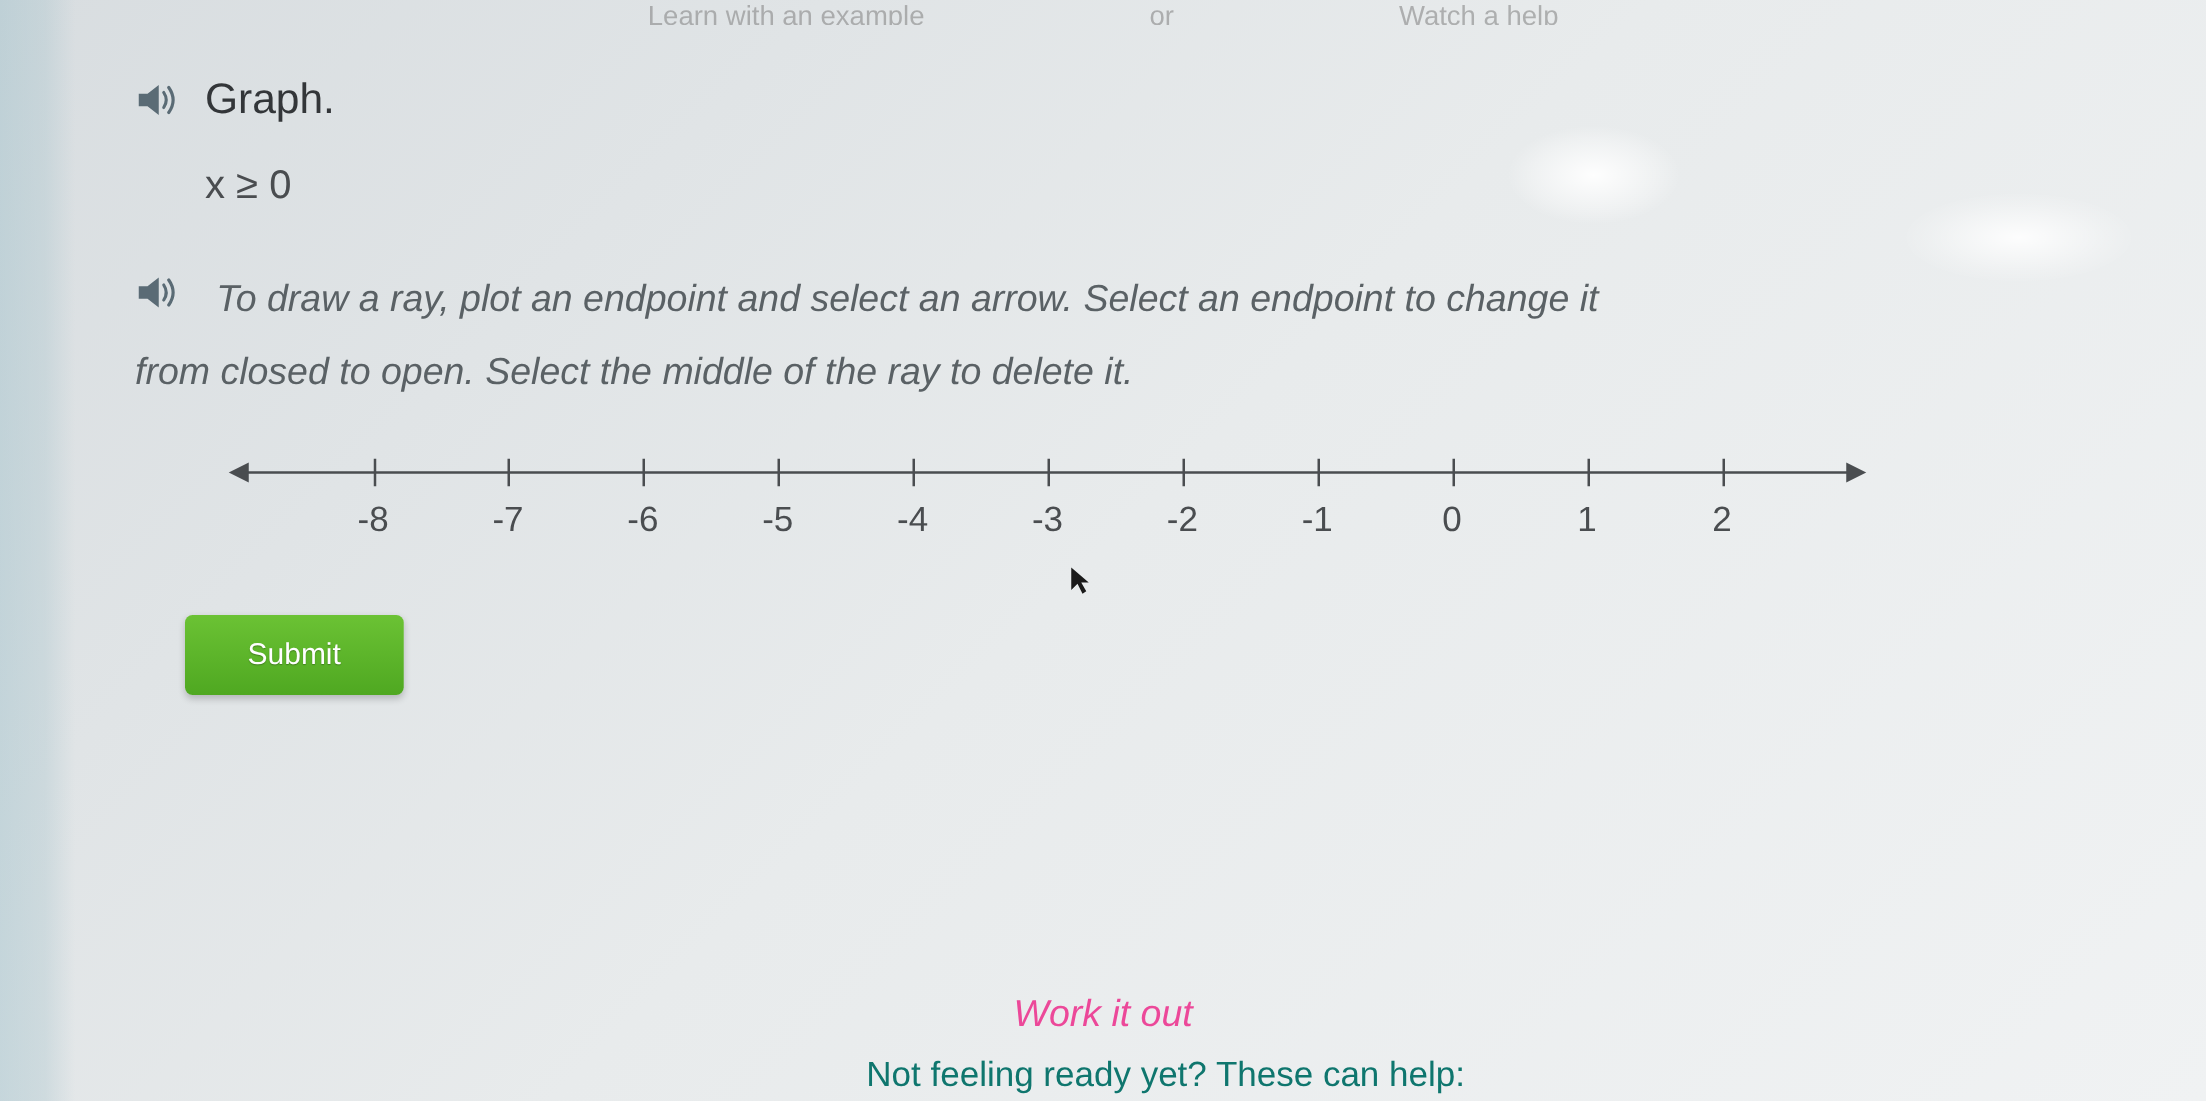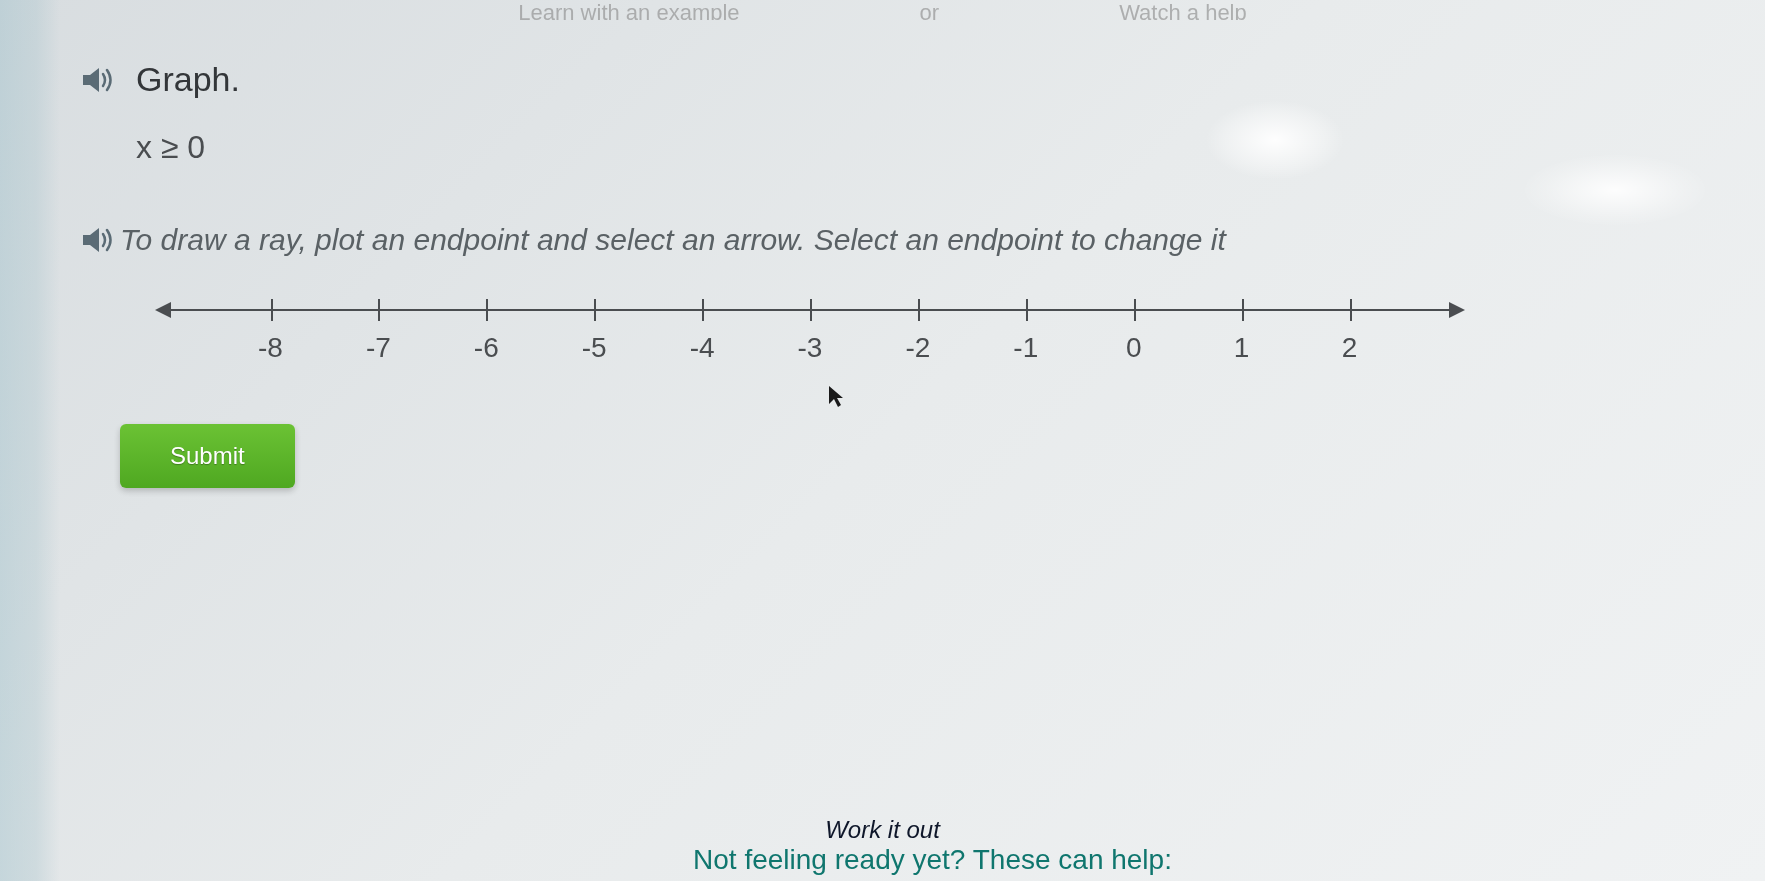--- a/index.html
+++ b/index.html
@@ -36,21 +36,21 @@
       display: flex;
       justify-content: center;
       gap: 180px;
       color: #888;
       font-size: 22px;
       overflow: hidden;
       opacity: 0.6;
     }
     
     .content {
-      padding: 60px 100px 0 80px;
+      padding: 60px 100px 0 108px;
       position: relative;
     }
     
     .prompt-row {
       display: flex;
       align-items: center;
       gap: 20px;
       margin-bottom: 30px;
     }
     
@@ -76,22 +76,22 @@
     .inequality {
       font-size: 32px;
       color: #4a4d50;
       margin-left: 56px;
       margin-bottom: 50px;
       font-family: 'Arial', sans-serif;
     }
     
     .instruction-row {
       display: flex;
-      align-items: center;
-      gap: 4px;
+      align-items: flex-start;
+      gap: 29px;
       margin-bottom: 10px;
     }
     
     .instruction-text {
       font-size: 30px;
       color: #5a6165;
       font-style: italic;
       line-height: 1.6;
       max-width: 1400px;
     }
@@ -191,24 +191,25 @@
     .footer-area {
       position: absolute;
       bottom: 0;
       left: 0;
       right: 0;
       text-align: center;
       padding-bottom: 5px;
     }
     
     .work-it-out {
-      font-size: 24px;
-      color: #0f172a;
+      font-size: 30px;
+      color: #ec4899;
       font-style: italic;
       font-weight: 500;
+      margin-bottom: 15px;
     }
     
     .not-ready {
       font-size: 28px;
       color: #0f766e;
       margin-left: 100px;
     }
     
     .glare1 {
       position: absolute;
@@ -261,20 +262,21 @@
   <div class="instruction-row">
     <div class="speaker-icon">
       <svg width="34" height="30" viewBox="0 0 34 30">
         <path d="M 2 10 L 2 20 L 9 20 L 18 27 L 18 3 L 9 10 Z"></path>
         <path d="M 22 9 Q 26 15 22 21" stroke="#5a6b75" stroke-width="2.5" fill="none" stroke-linecap="round"></path>
         <path d="M 26 5 Q 33 15 26 25" stroke="#5a6b75" stroke-width="2.5" fill="none" stroke-linecap="round"></path>
       </svg>
     </div>
     <div class="instruction-text">To draw a ray, plot an endpoint and select an arrow. Select an endpoint to change it</div>
   </div>
+  <div class="instruction-continuation">from closed to open. Select the middle of the ray to delete it.</div>
 
   <div class="number-line-container">
     <div class="number-line">
       <div class="arrow-left"></div>
       <div class="axis-line"></div>
       <div class="arrow-right"></div>
 
       <div class="tick" style="left: 8.5%;"></div>
       <div class="tick-label" style="left: 8.5%;">-8</div>
 

